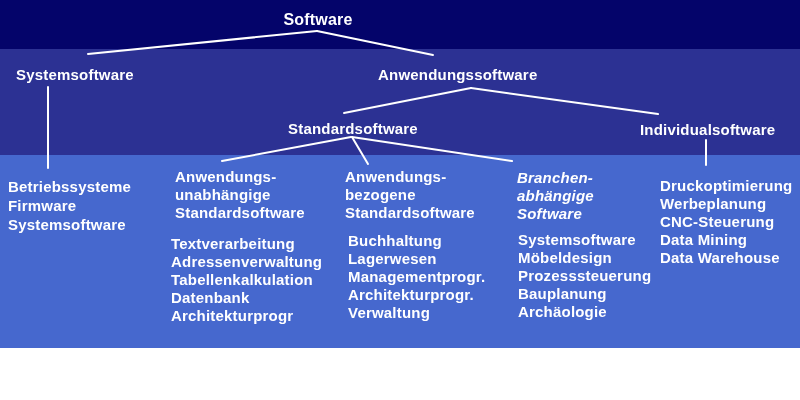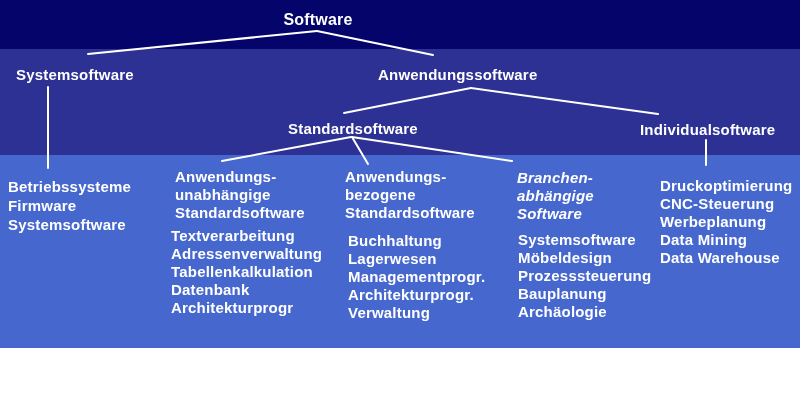--- a/index.html
+++ b/index.html
@@ -38,21 +38,21 @@
 
   .col {
     position: absolute;
     font-size: 15px;
     line-height: 18px;
     white-space: nowrap;
     letter-spacing: 0.2px;
   }
   .col-1-items   { left: 8px;   top: 177px; line-height: 19px; }
   .col-2-heading { left: 175px; top: 168px; }
-  .col-2-items   { left: 171px; top: 227px; }
+  .col-2-items   { left: 171px; top: 235px; }
   .col-3-heading { left: 345px; top: 168px; }
   .col-3-items   { left: 348px; top: 232px; }
   .col-4-heading { left: 517px; top: 169px; font-style: italic; }
   .col-4-items   { left: 518px; top: 231px; }
   .col-5-items   { left: 660px; top: 177px; }
 </style>
 </head>
 <body>
 
 <div class="stage" style="color: rgb(255, 255, 255);">
@@ -121,19 +121,19 @@
   <div class="col col-4-items">
     <div>Systemsoftware</div>
     <div>Möbeldesign</div>
     <div>Prozesssteuerung</div>
     <div>Bauplanung</div>
     <div>Archäologie</div>
   </div>
 
   <div class="col col-5-items">
     <div>Druckoptimierung</div>
+    <div>Werbeplanung</div>
     <div>CNC-Steuerung</div>
-    <div>Werbeplanung</div>
     <div>Data Mining</div>
     <div>Data Warehouse</div>
   </div>
 
 </div>
 
 </body></html>

